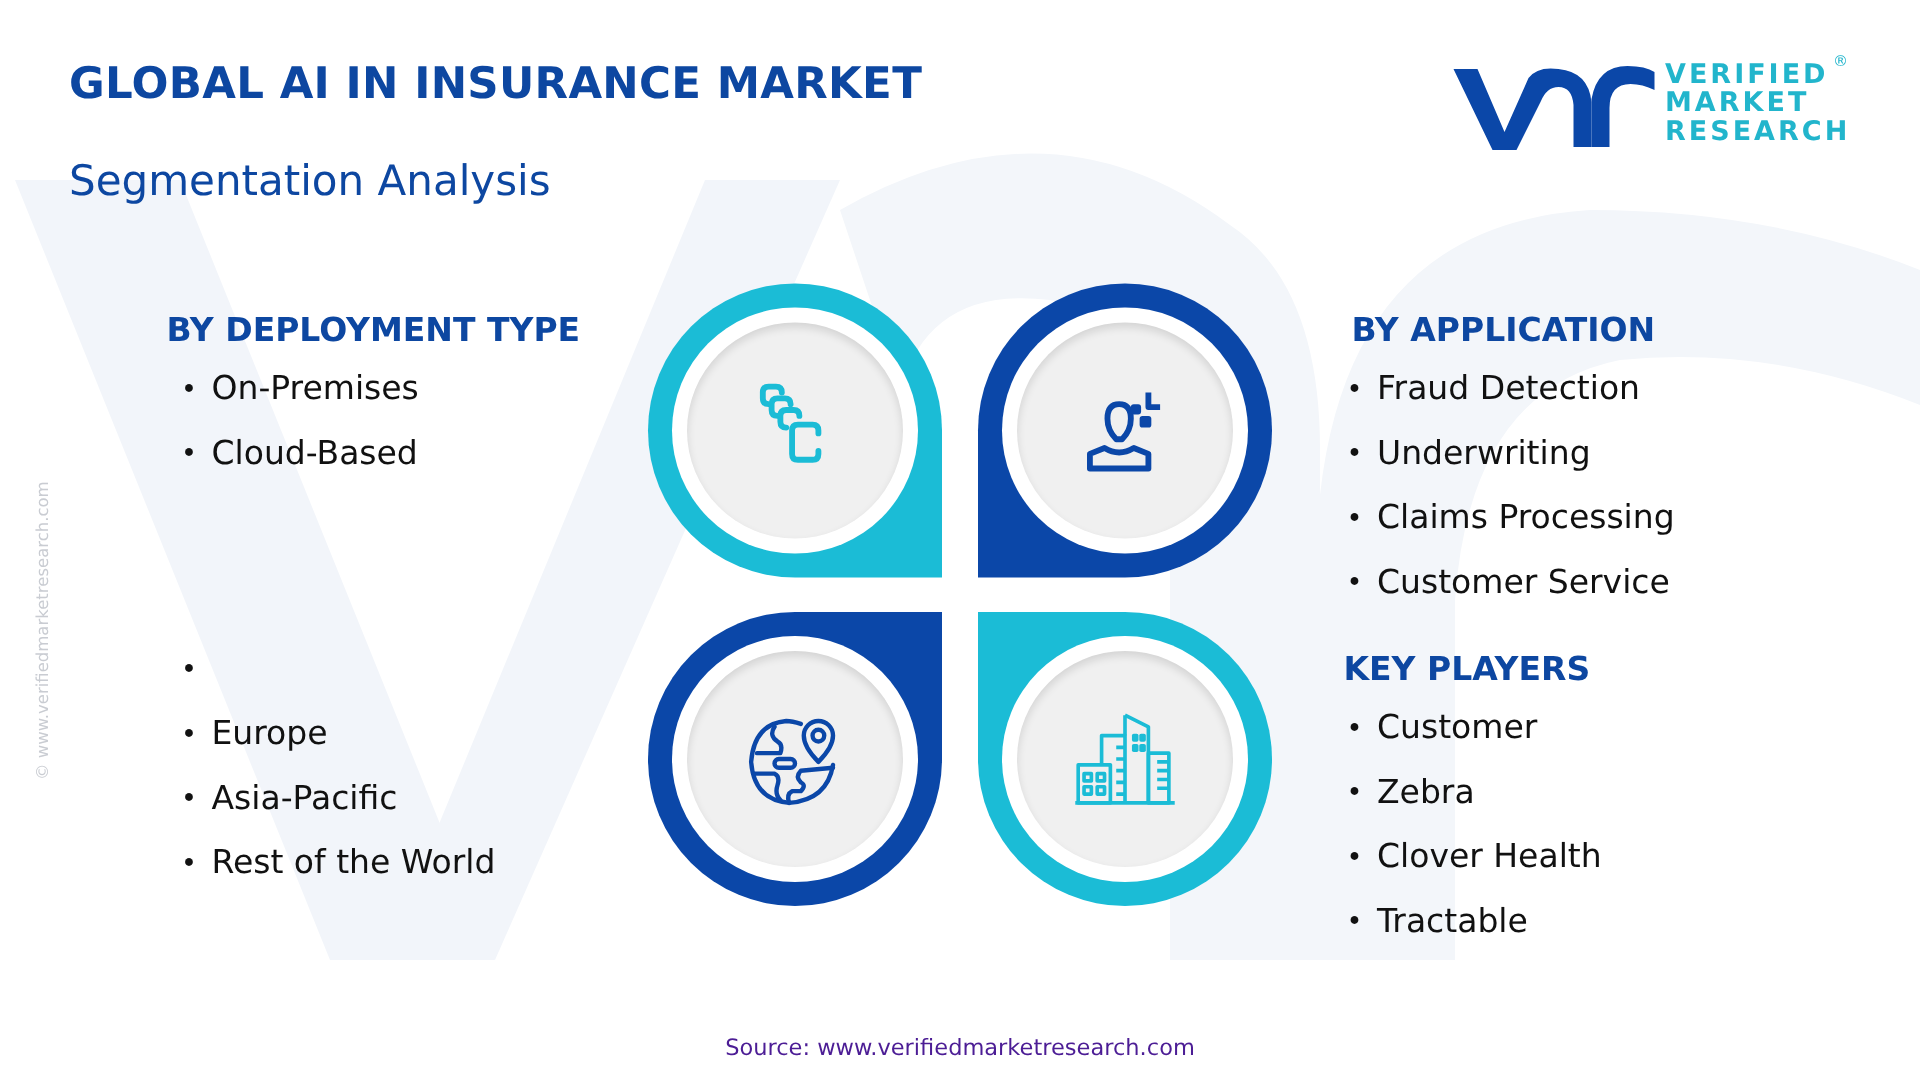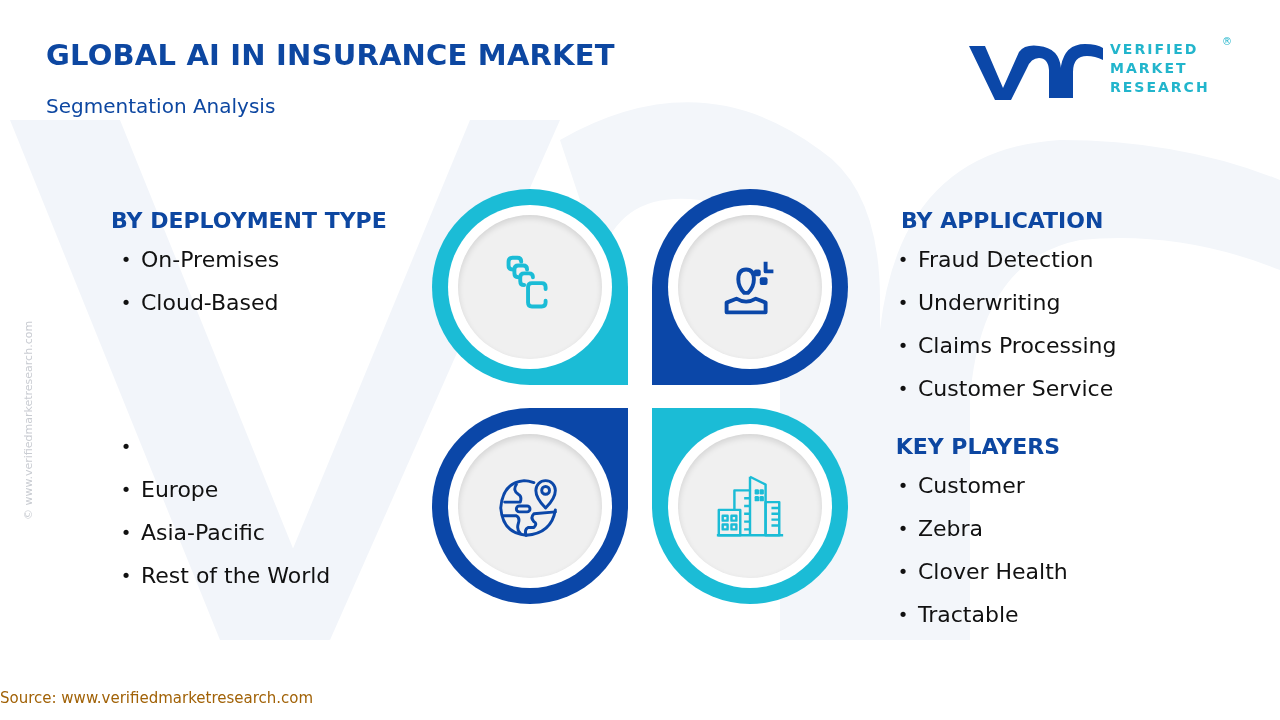--- a/index.html
+++ b/index.html
@@ -2,24 +2,24 @@
 <html><head>
 <meta charset="utf-8">
 <style>
   * { box-sizing: border-box; margin: 0; padding: 0; }
   html, body { width: 1280px; height: 720px; overflow: hidden; background: #ffffff; }
   body { position: relative; font-family: "DejaVu Sans", "Liberation Sans", sans-serif; }
 
   .watermark { position: absolute; inset: 0; z-index: 0; pointer-events: none; }
 
   .title { position: absolute; left: 46px; top: 38px; font-size: 29px; font-weight: bold; color: #0d47a1; letter-spacing: 0.2px; z-index: 2; }
-  .subtitle { position: absolute; left: 46px; top: 94px; font-size: 20px; color: #0d47a1; z-index: 2; }
+  .subtitle { position: absolute; left: 46px; top: 104px; font-size: 28px; color: #0d47a1; z-index: 2; }
 
   .logo { position: absolute; left: 965px; top: 38px; width: 270px; height: 66px; z-index: 2; }
-  .logo-text { position: absolute; left: 145px; top: 2px; font-size: 14px; line-height: 19px; letter-spacing: 2px; color: #22b5cc; font-weight: bold; }
+  .logo-text { position: absolute; left: 145px; top: 2px; font-size: 18px; line-height: 19px; letter-spacing: 2px; color: #22b5cc; font-weight: bold; }
   .logo-text div { white-space: nowrap; }
   .logo-reg { position: absolute; left: 257px; top: -2px; font-size: 10px; color: #22b5cc; }
 
   .side-copyright { position: absolute; left: 22px; top: 520px; transform-origin: left top; transform: rotate(-90deg); font-size: 11px; color: #c9ccd2; white-space: nowrap; z-index: 2; }
 
   .segment { position: absolute; z-index: 2; text-align: center; }
   .seg-heading { font-size: 22px; font-weight: bold; color: #0d47a1; margin-bottom: 14px; white-space: nowrap; }
   .seg-list { list-style: none; }
   .seg-list li { font-size: 22px; color: #111; height: 43px; display: flex; align-items: flex-start; white-space: nowrap; }
   .seg-list .bullet { width: 30px; display: inline-block; font-size: 18px; line-height: 26px; }
@@ -31,21 +31,21 @@
 
   .p-tl { left: 432px; top: 189px; }
   .p-tl .ring { border-radius: 50% 50% 0 50%; }
   .p-tr { left: 652px; top: 189px; }
   .p-tr .ring { border-radius: 50% 50% 50% 0; }
   .p-bl { left: 432px; top: 408px; }
   .p-bl .ring { border-radius: 50% 0 50% 50%; }
   .p-br { left: 652px; top: 408px; }
   .p-br .ring { border-radius: 0 50% 50% 50%; }
 
-  .source { position: absolute; left: 0; width: 1280px; top: 689px; text-align: left; font-size: 15px; color: #a16207; z-index: 2; }
+  .source { position: absolute; left: 0; width: 1280px; top: 689px; text-align: center; font-size: 15px; color: #4c1d95; z-index: 2; }
 </style>
 </head>
 <body>
 
 <svg class="watermark" width="1280" height="720" viewBox="0 0 1280 720">
   <path d="M10 120 L120 120 L330 640 L220 640 Z" fill="#f2f5fa"></path>
   <path d="M330 640 L560 120 L470 120 L280 580 Z" fill="#f2f5fa"></path>
   <path d="M560 140 Q700 60 820 150 Q880 190 880 300 L880 640 L780 640 L780 320 Q780 220 700 200 Q620 190 600 260 Z" fill="#f3f6fa"></path>
   <path d="M880 330 Q900 150 1060 140 Q1180 140 1280 180 L1280 270 Q1180 230 1080 240 Q980 260 970 400 L970 640 L880 640 Z" fill="#f3f6fa"></path>
 </svg>

